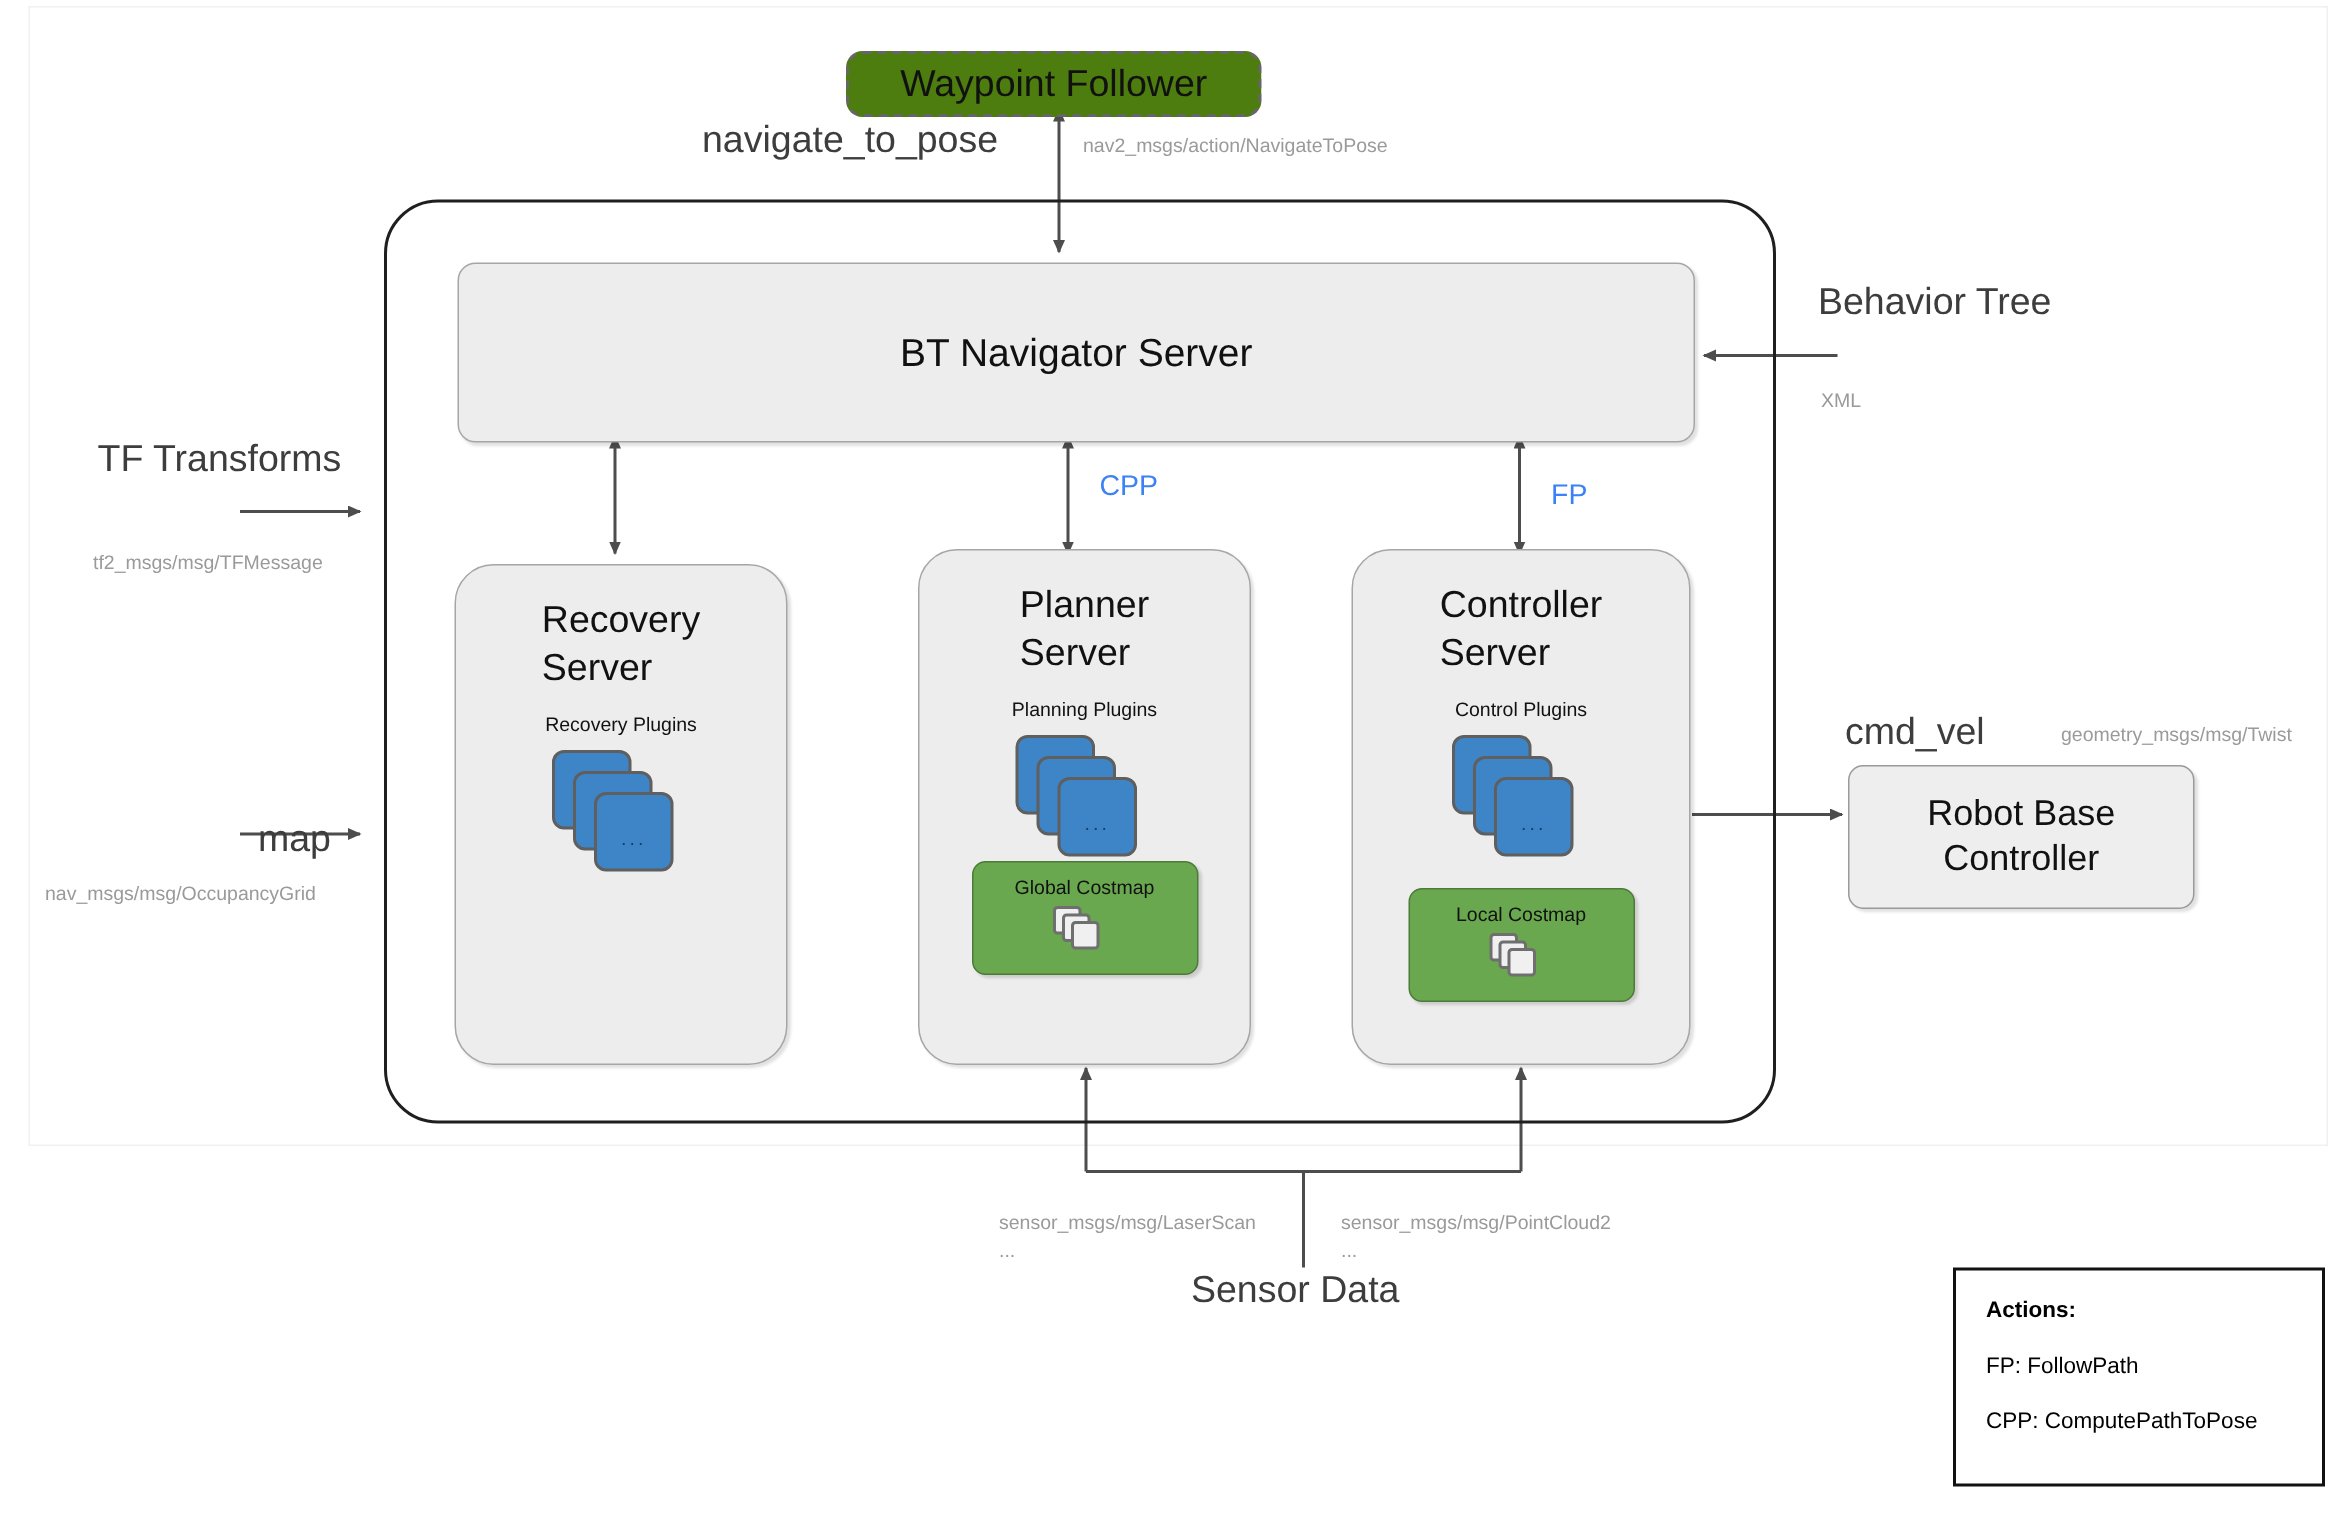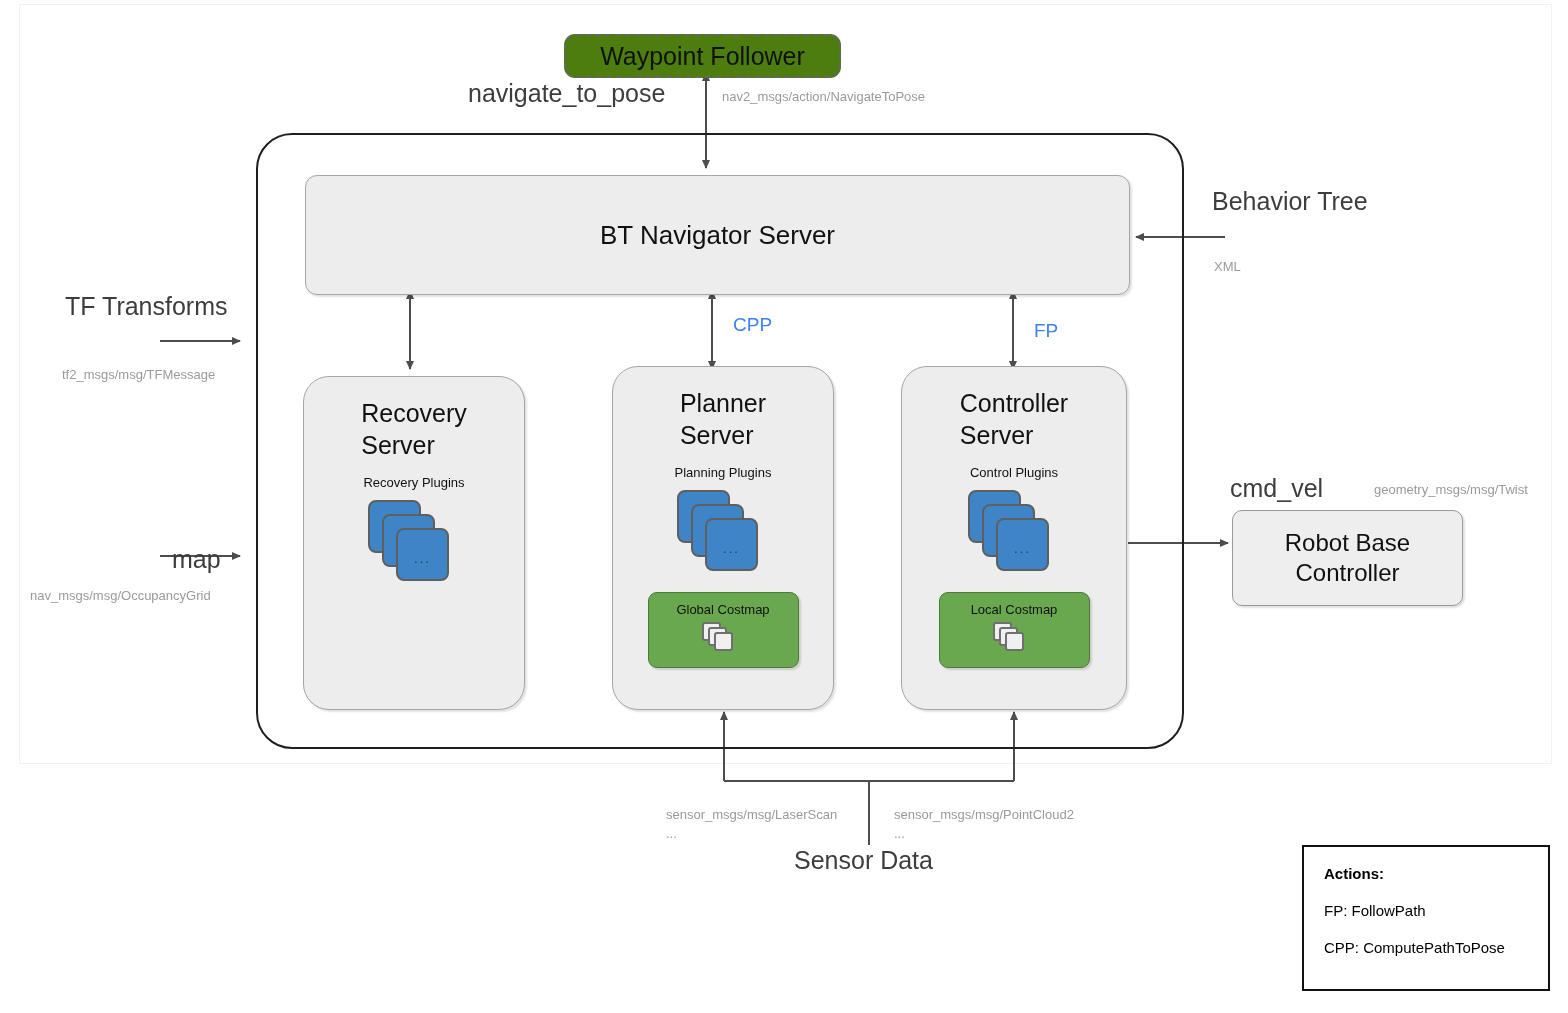--- a/index.html
+++ b/index.html
@@ -302,21 +302,21 @@
     <div class="server-title">Planner
 Server</div>
     <div class="plugins-label">Planning Plugins</div>
     <div class="plugin-stack">
       <div class="plugin-card c1"></div>
       <div class="plugin-card c2"></div>
       <div class="plugin-card c3">
         <span class="plugin-dots">...</span>
       </div>
     </div>
-    <div class="costmap-box" style="margin-top:18px;">
+    <div class="costmap-box" style="">
       <div class="costmap-label">Global Costmap</div>
       <div class="costmap-stack">
         <div class="costmap-sheet s1"></div>
         <div class="costmap-sheet s2"></div>
         <div class="costmap-sheet s3"></div>
       </div>
     </div>
   </div>
 
   <div class="abs server-card" id="controller-server" style="left:901px; top:366px; width:226px; height:344px;">

